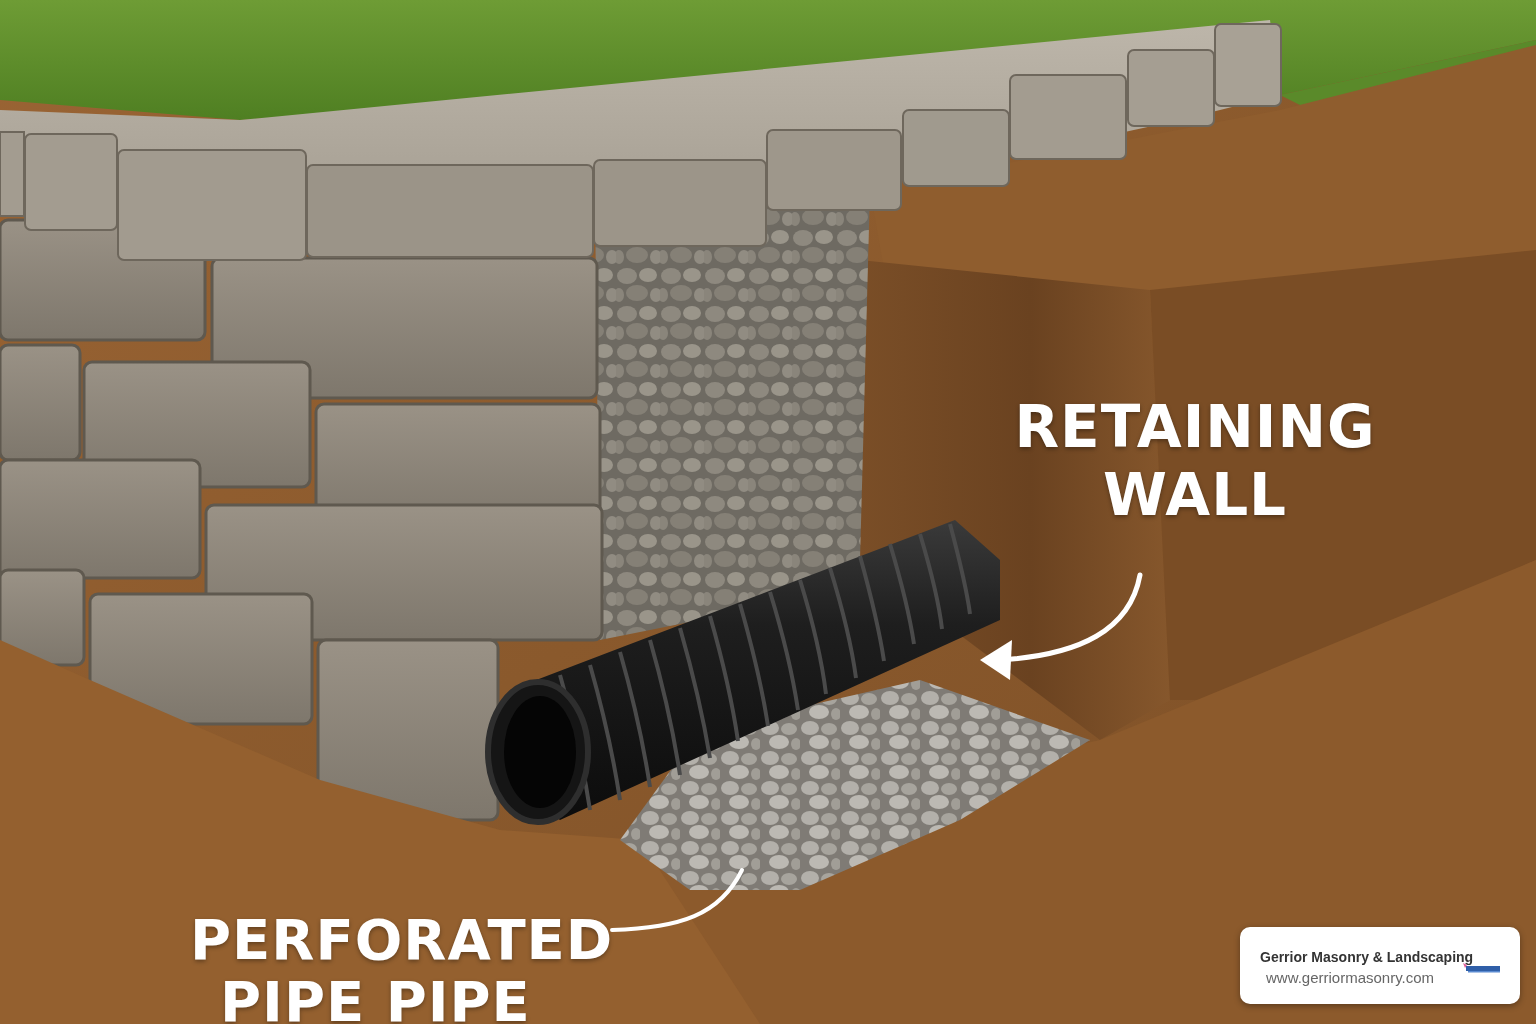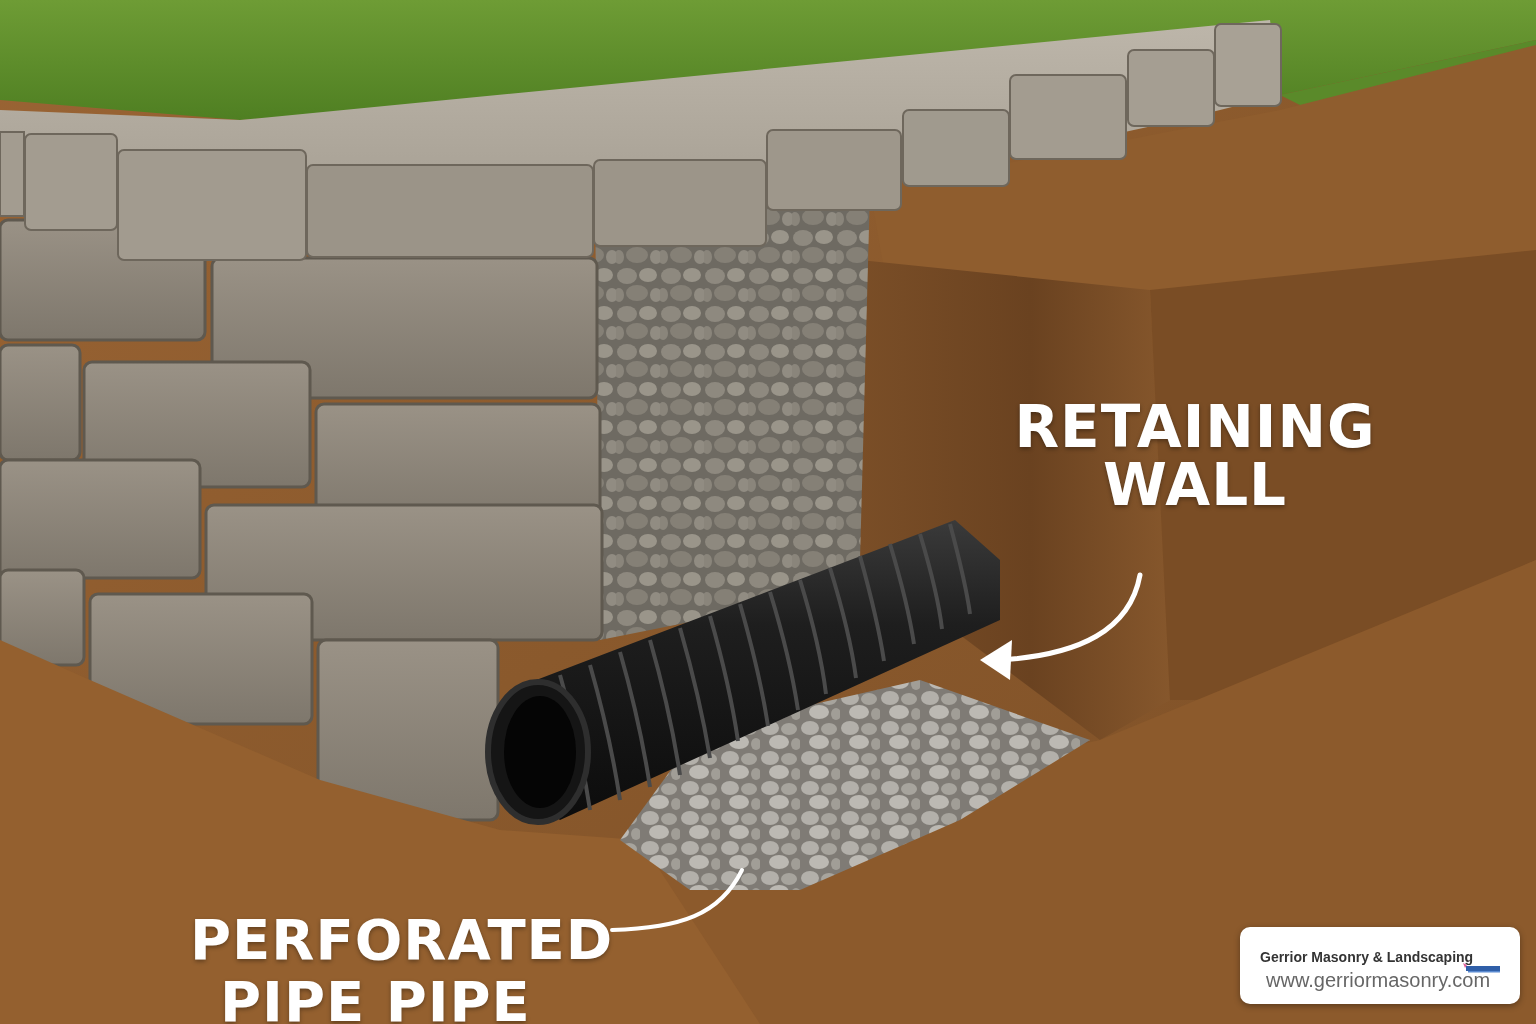--- a/index.html
+++ b/index.html
@@ -2,27 +2,27 @@
 <html><head>
 <meta charset="utf-8">
 <style>
   html, body { margin:0; padding:0; }
   body { width:1536px; height:1024px; overflow:hidden; background:#8a5a2e; font-family:"DejaVu Sans", sans-serif; }
   .scene { position:relative; width:1536px; height:1024px; overflow:hidden; }
   .scene svg.bg { position:absolute; left:0; top:0; width:1536px; height:1024px; }
   .label { position:absolute; color:#ffffff; font-family:"DejaVu Sans", sans-serif; font-weight:bold; text-align:center; letter-spacing:1px; line-height:1.0; text-shadow:0 2px 4px rgba(0,0,0,0.35); }
   .label-wall { left:1010px; top:398px; width:370px; font-size:58px; }
   .label-wall span { display:block; }
-  .label-wall span + span { }
+  .label-wall span + span { margin-top:10px; }
   .label-pipe { left:190px; top:912px; width:420px; font-size:56px; text-align:left; }
   .label-pipe span { display:block; }
   .label-pipe span + span { margin-top:6px; padding-left:30px; }
   .brand { position:absolute; left:1240px; top:927px; width:280px; height:77px; background:#ffffff; border-radius:10px; box-shadow:0 2px 6px rgba(0,0,0,0.35); }
   .brand-name { position:absolute; left:20px; top:22px; font-family:"Liberation Sans", sans-serif; font-weight:bold; font-size:14px; color:#333333; white-space:nowrap; }
-  .brand-url { position:absolute; left:26px; top:42px; font-family:"Liberation Sans", sans-serif; font-size:20px; color:#666666; white-space:nowrap; }
+  .brand-url { position:absolute; left:26px; top:42px; font-family:"Liberation Sans", sans-serif; font-size:15px; color:#666666; white-space:nowrap; }
   .brand-logo { position:absolute; left:222px; top:35px; width:40px; height:12px; }
 </style>
 </head>
 <body>
 
 <div class="scene">
   <svg class="bg" viewBox="0 0 1536 1024" xmlns="http://www.w3.org/2000/svg">
     <defs>
       <linearGradient id="grassG" x1="0" y1="0" x2="0" y2="1">
         <stop offset="0" stop-color="#6e9c35"></stop>

